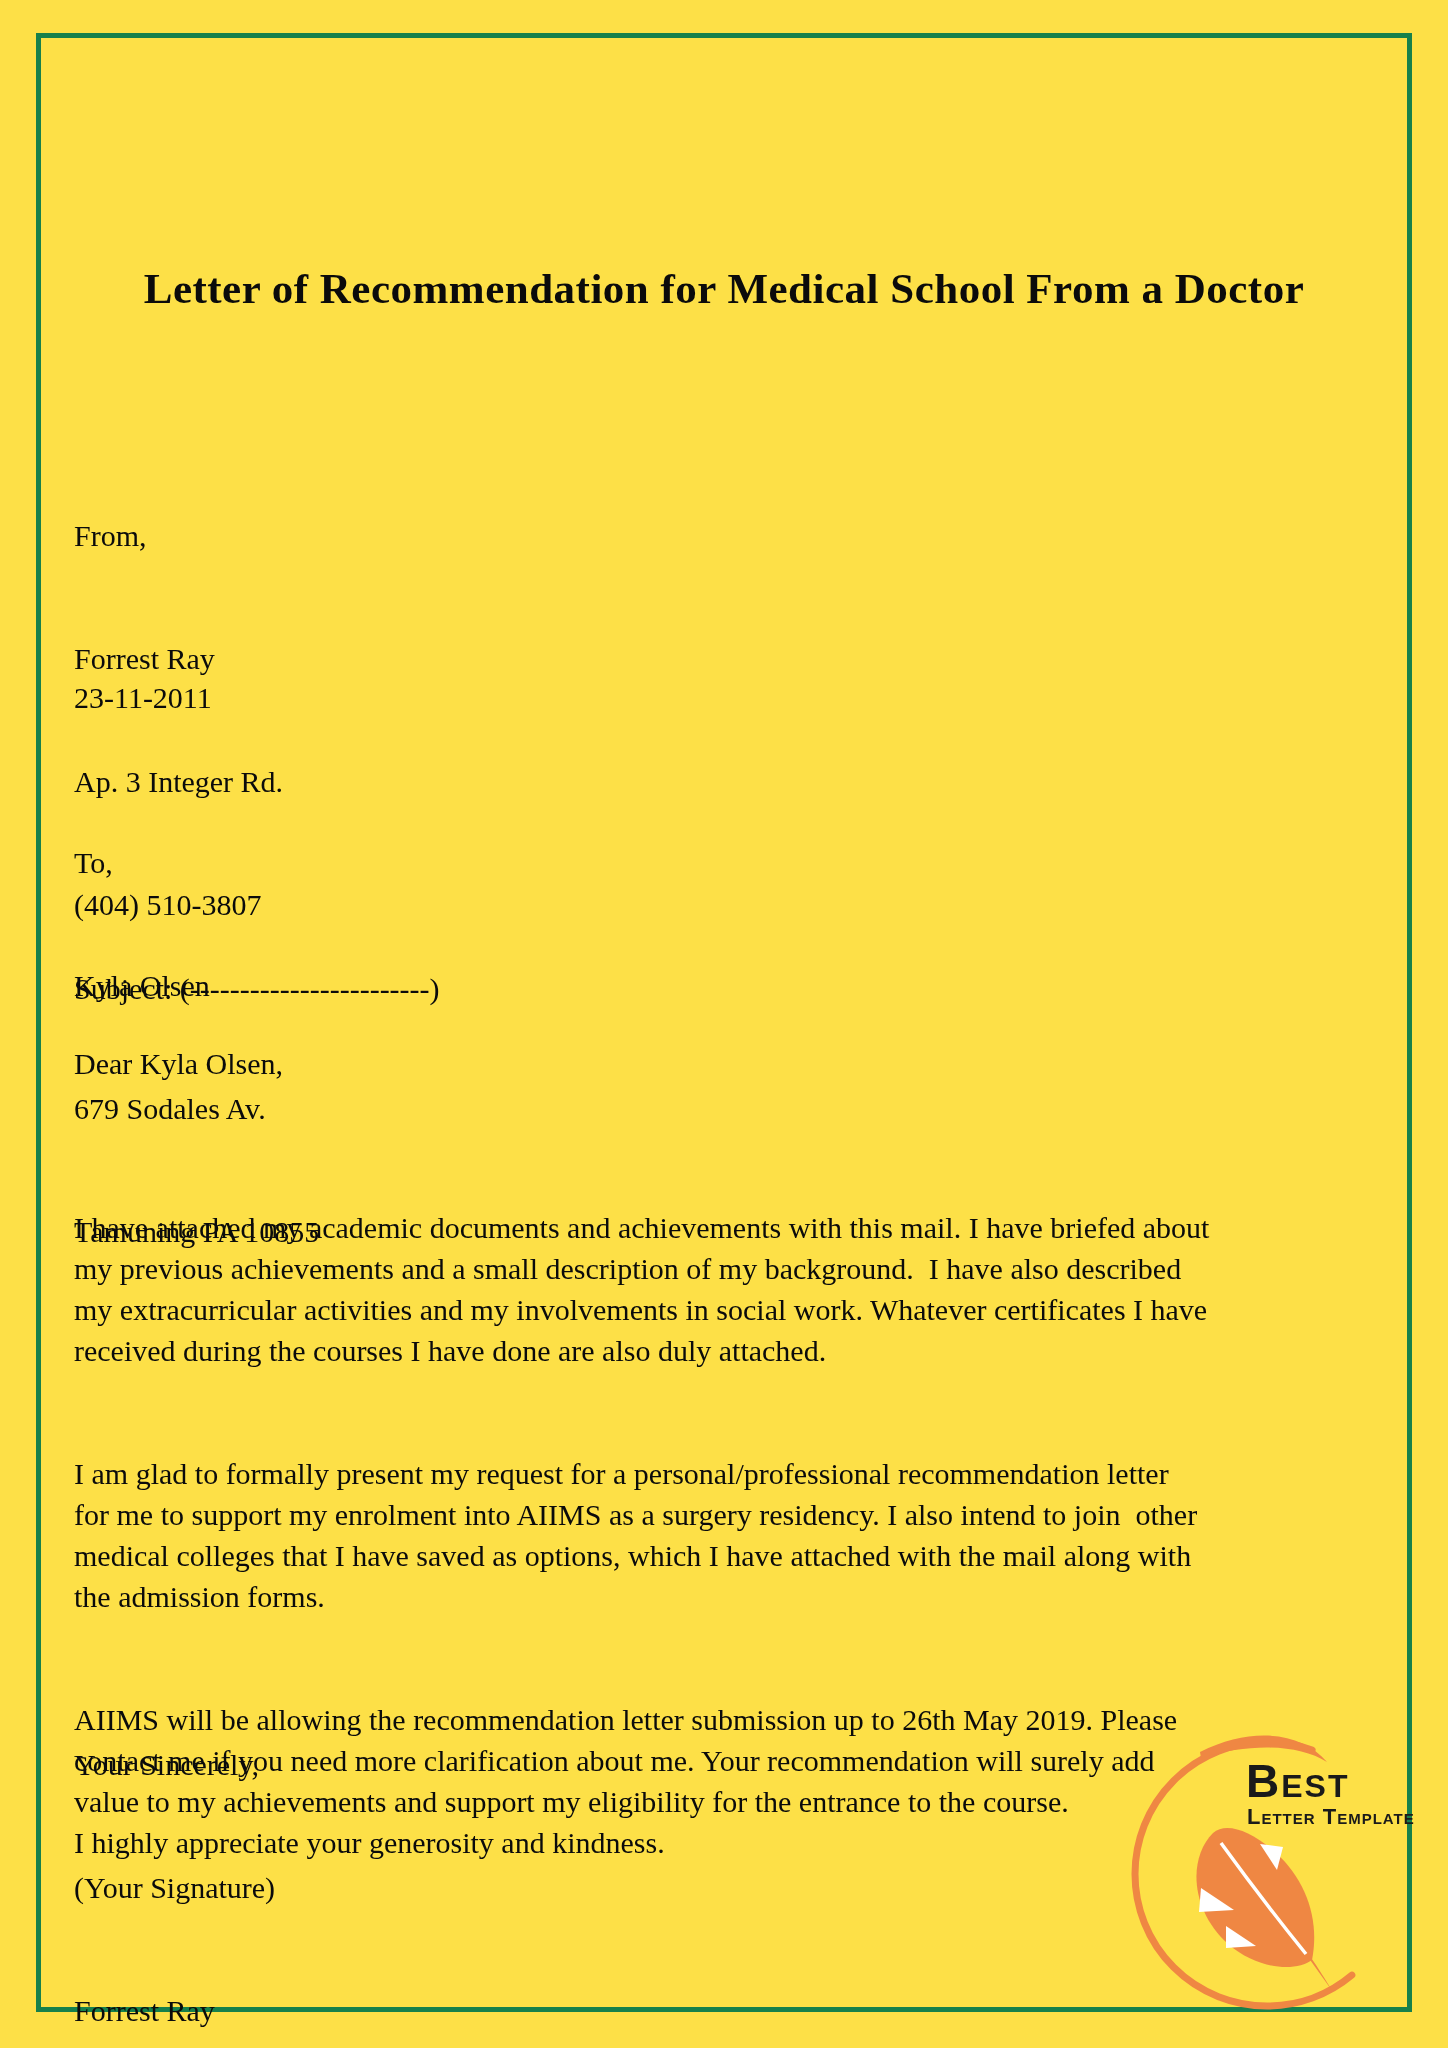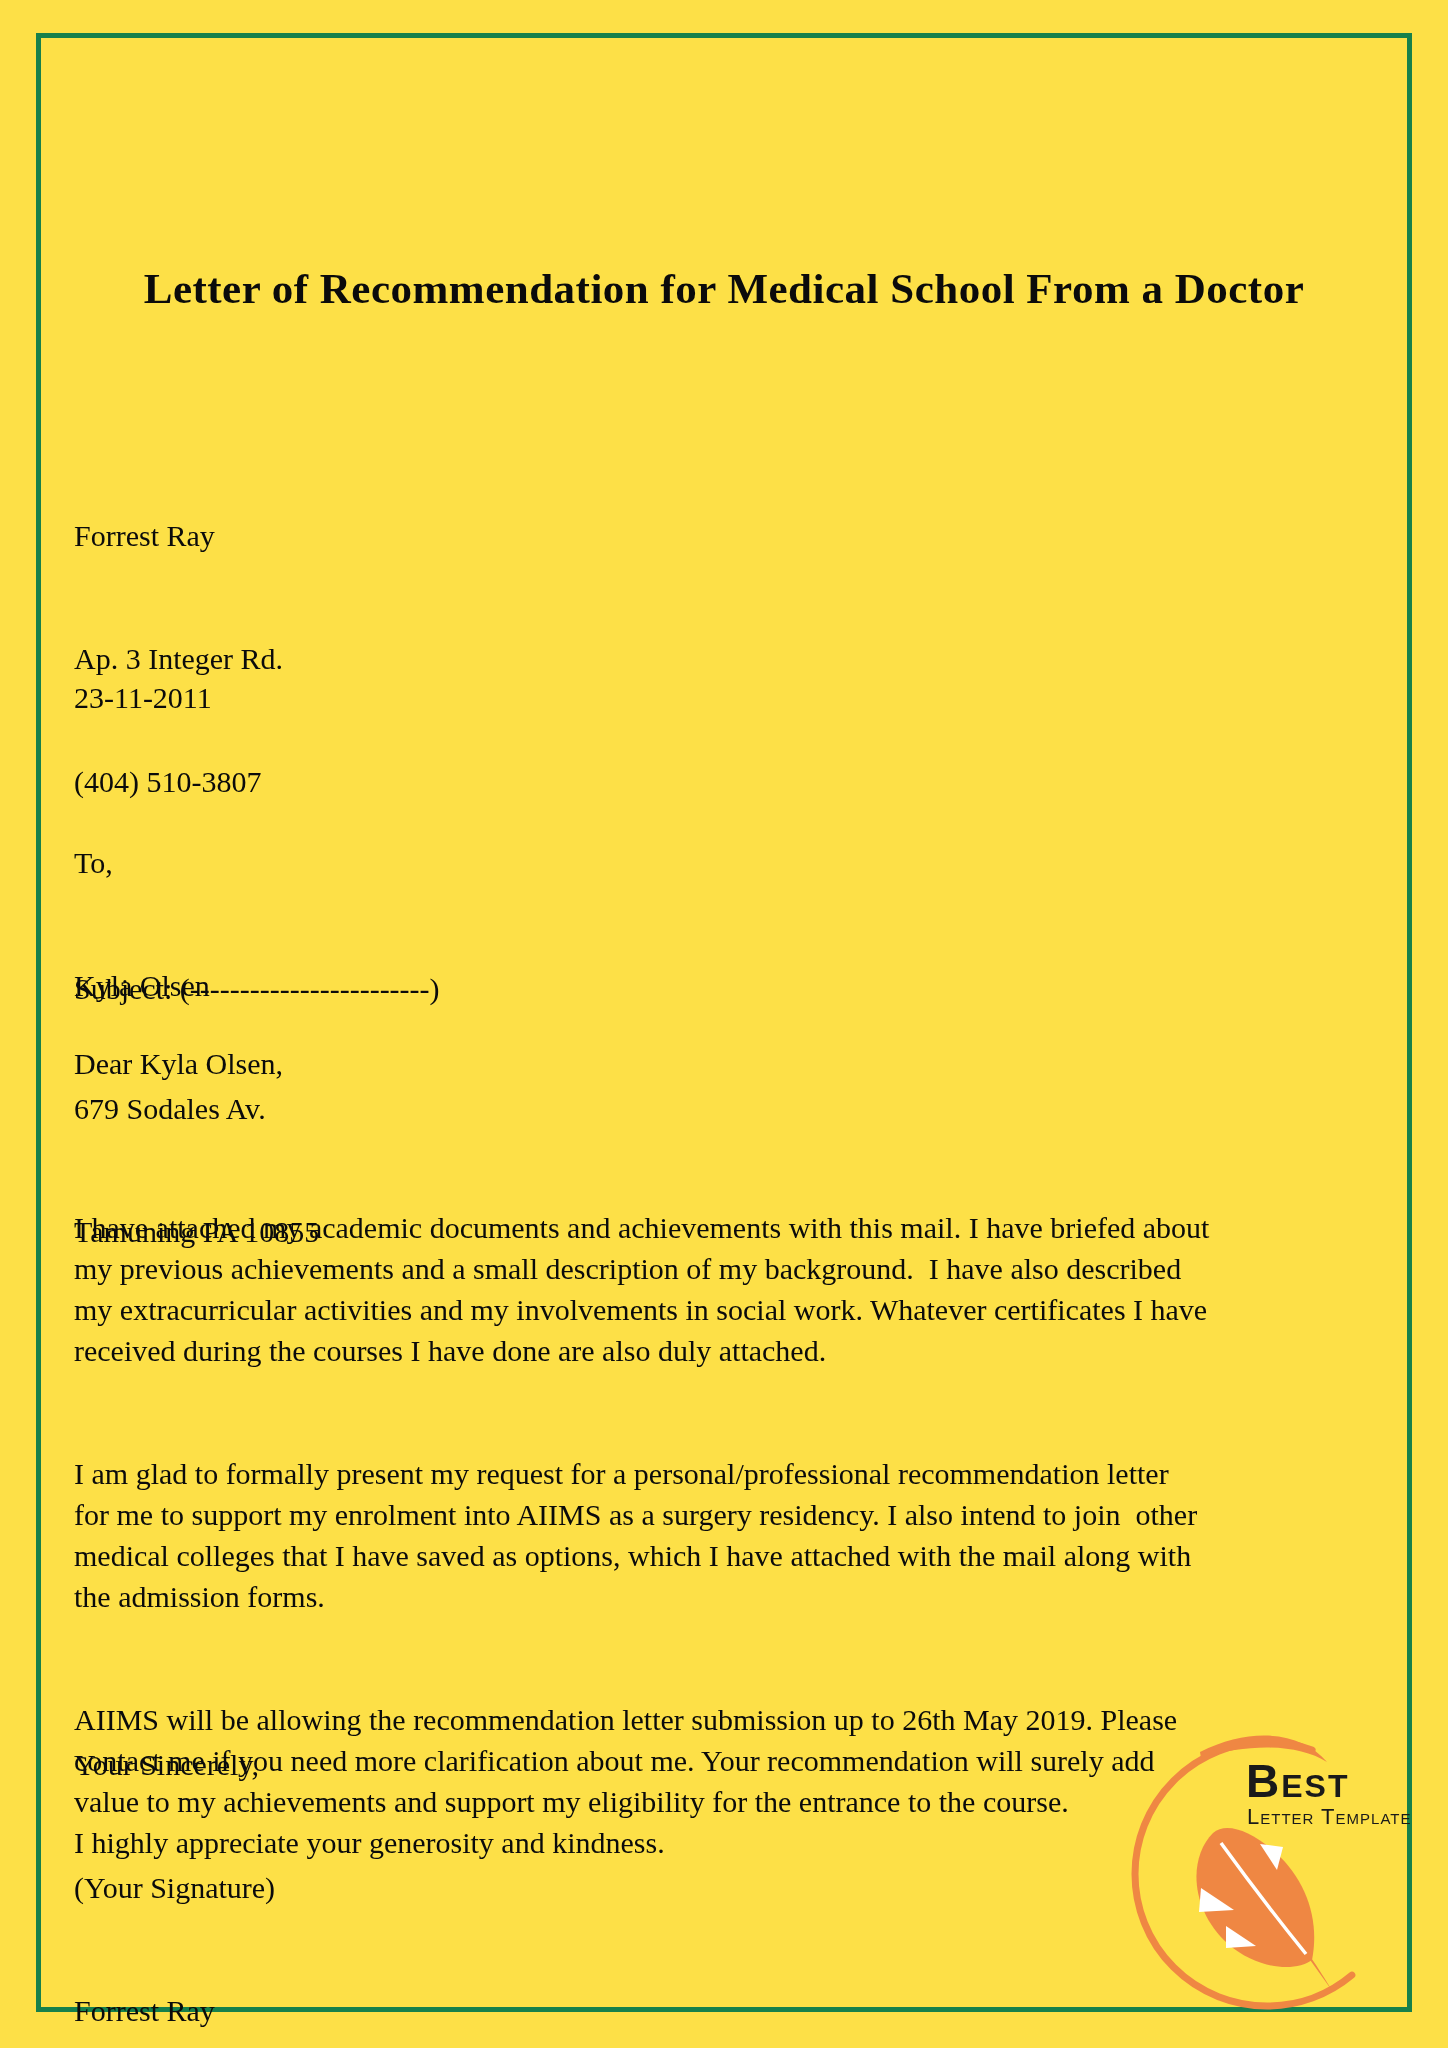--- a/index.html
+++ b/index.html
@@ -71,38 +71,39 @@
     line-height: 1;
     letter-spacing: 2px;
     color: #1a1a1a;
     white-space: nowrap;
   }
   .logo-tagline {
     position: absolute;
     left: 147px;
     top: 106px;
     font-family: "Liberation Sans", sans-serif;
-    font-weight: normal;
+    font-weight: bold;
     font-variant: small-caps;
     font-size: 22px;
     line-height: 1;
     letter-spacing: 1px;
     color: #1a1a1a;
     white-space: nowrap;
   }
 </style>
 </head>
 <body>
 
 <div class="page">
   <div class="frame"></div>
 
   <div class="title">Letter of Recommendation for Medical School From a Doctor</div>
 
   <div class="block sender">
+    <div>From,</div>
     <div>Forrest Ray</div>
     <div>Ap. 3 Integer Rd.</div>
     <div>(404) 510-3807</div>
   </div>
 
   <div class="block date">23-11-2011</div>
 
   <div class="block recipient">
     <div>To,</div>
     <div>Kyla Olsen</div>

